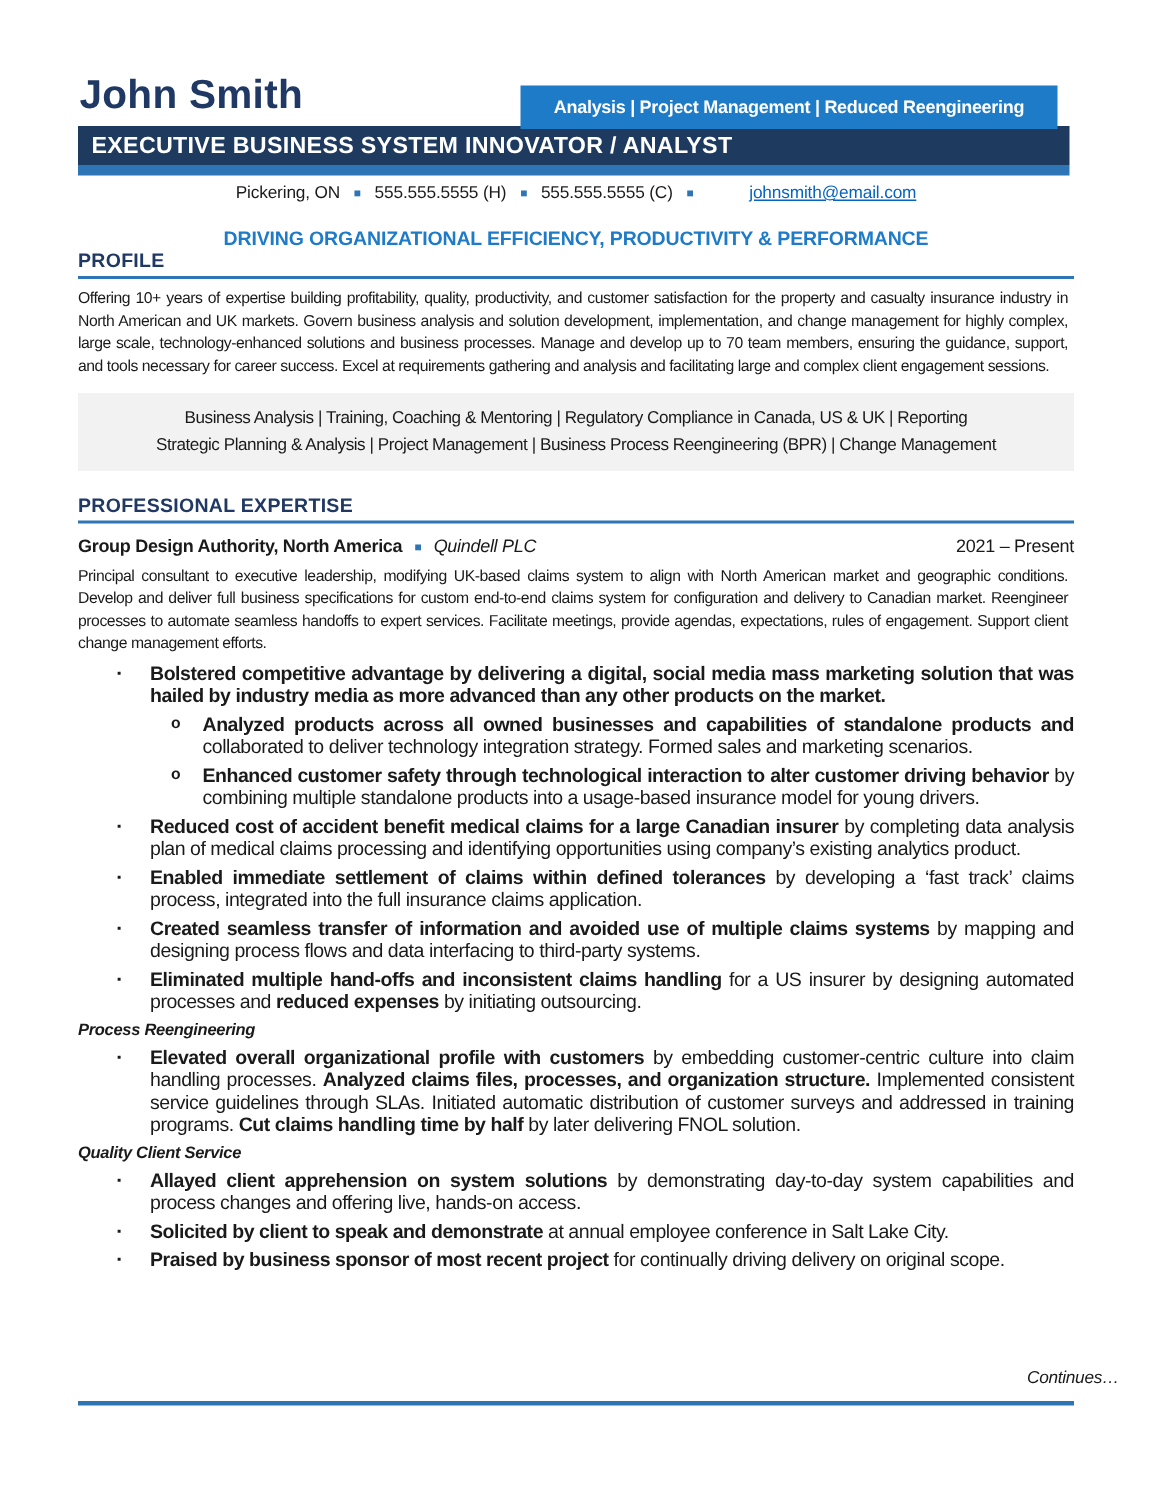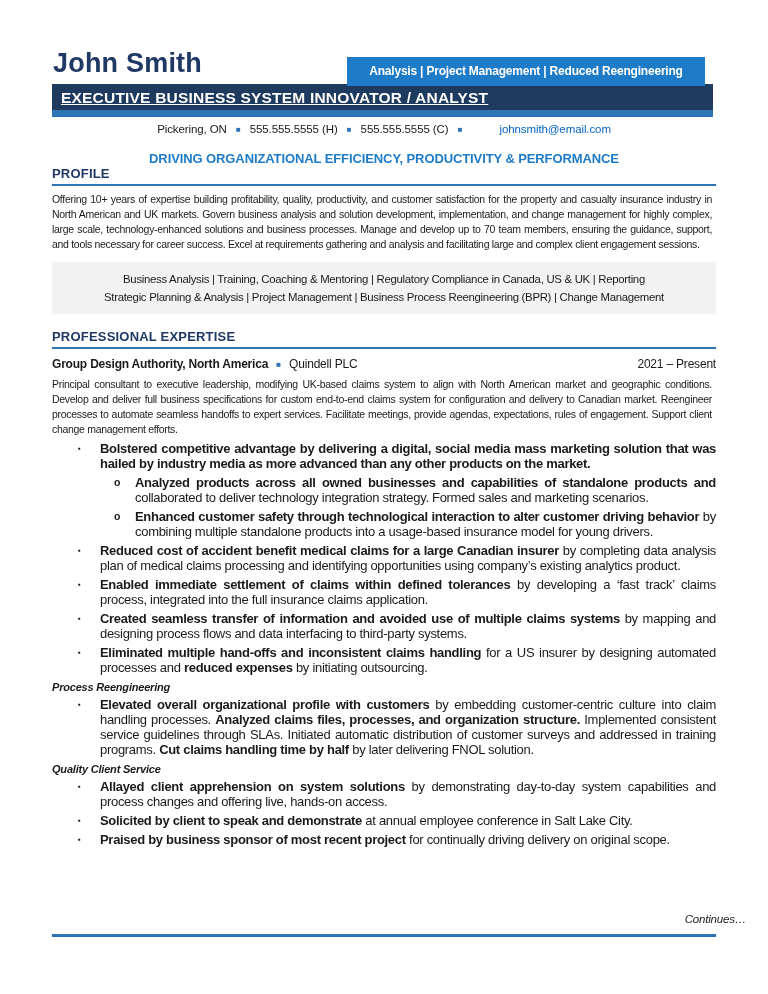--- a/index.html
+++ b/index.html
@@ -15,29 +15,28 @@
   .tagbox{
     position:absolute; left:347px; top:57px; width:358px; height:29px;
     background:#1E7BC8; color:#fff; font-weight:bold; font-size:12px;
     letter-spacing:-.2px; text-align:center; line-height:29px; z-index:2;
   }
   .band{
     position:absolute; left:52px; top:84px; width:661px; height:26px;
     background:#1E3A5F; color:#fff; font-weight:bold; font-size:15.5px;
     line-height:27px; padding-left:9px; box-sizing:border-box; z-index:1;
     letter-spacing:.2px;
-    text-decoration:underline;
   }
   .strip{position:absolute; left:52px; top:110px; width:661px; height:7px; background:#2E75B6;}
   .contact{
     position:absolute; top:123px; left:0; width:768px; text-align:center;
     font-size:11.5px; letter-spacing:-.1px;
   }
   .sq{color:#2E75B6; font-size:8px; margin:0 6px; vertical-align:1.5px;}
-  .email{color:#0563C1; cursor:pointer;margin-left:28px;}
+  .email{color:#0563C1; text-decoration:underline; cursor:pointer;margin-left:28px;}
   .tagline{
     position:absolute; top:151px; left:0; width:768px; text-align:center;
     color:#1E7BC8; font-weight:bold; font-size:13px; letter-spacing:-.1px;
   }
   
   .flow{position:absolute; top:166px; left:52px; width:664px;}
   .sec-h{
     font-size:13px; font-weight:bold; color:#1F3864; letter-spacing:.2px;
     border-bottom:2px solid #2E75B6; padding-bottom:3px;
   }
@@ -49,21 +48,21 @@
   .skillsbox{
     background:#F2F2F2; margin-top:10px; padding:8px 10px;
     text-align:center; font-size:11.4px; letter-spacing:-.3px; line-height:18px;
   }
   .jobrow{
     display:flex; justify-content:space-between; align-items:baseline;
     margin-top:8px; font-size:12px; letter-spacing:-.2px;
   }
   .jt{font-weight:bold;}
   .sq2{color:#2E75B6; font-size:8px; margin:0 5px; vertical-align:1.5px;}
-  .company{}
+  .company{font-style:italic;}
   .grouph{font-weight:bold; font-style:italic; font-size:11px; letter-spacing:-.2px; margin-top:6px;}
   .li{display:flex; margin-top:4px;}
   .li .marker{line-height:15px; flex:none;}
   .lvl1 .marker{margin-left:26px; width:22px; font-size:8px;}
   .lvl2 .marker{margin-left:62px; width:21px; font-size:10.5px; font-weight:bold;}
   .li .txt{flex:1; font-size:13px; line-height:15px; letter-spacing:-.3px; text-align:justify;}
   .bold{font-weight:bold;}
   
   .continues{position:absolute; right:52px; top:913px; font-style:italic; font-size:11.5px; letter-spacing:-.2px;}
   .endrule{position:absolute; left:52px; top:934px; width:664px; height:0; border-top:3px solid #2E75B6;}

